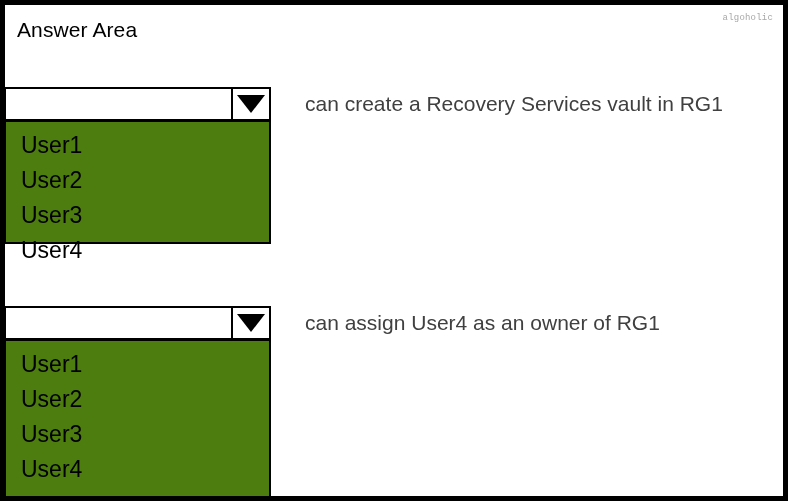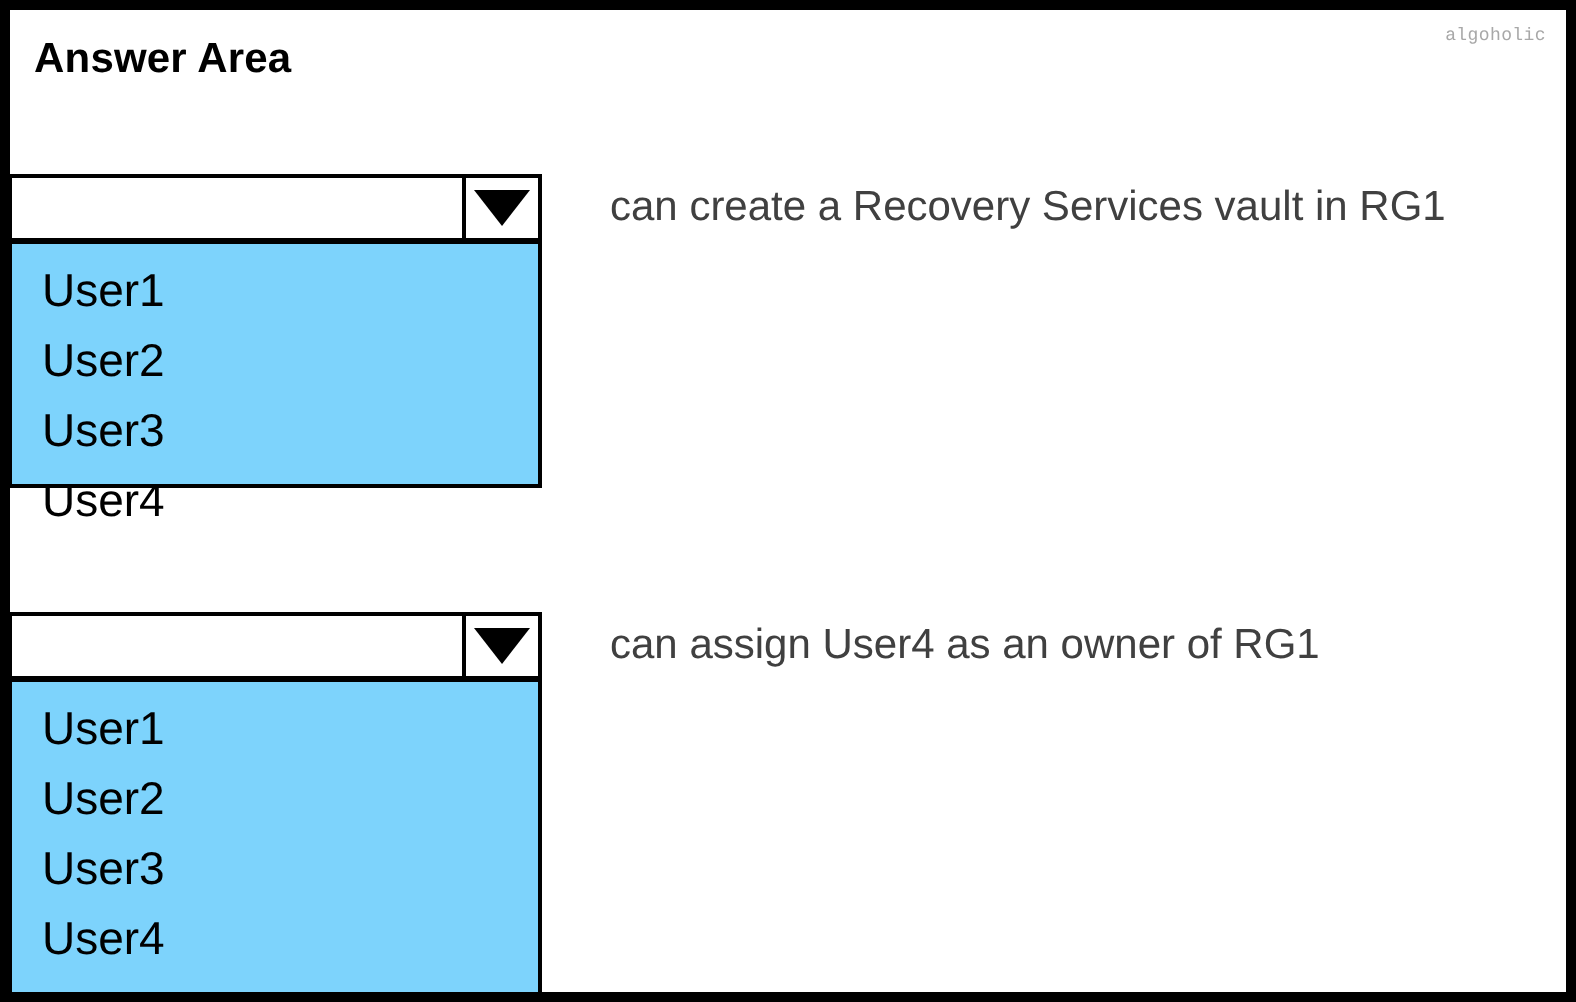--- a/index.html
+++ b/index.html
@@ -34,21 +34,21 @@
     font-family: Liberation Mono, monospace;
     white-space: nowrap;
   }
 
   
   .page-title {
     position: absolute;
     left: 12px;
     top: 13px;
     font-size: 21px;
-    font-weight: bold;
+    font-weight: normal;
     color: #000000;
     letter-spacing: 0.1px;
     white-space: nowrap;
   }
 
   
   .answer-row {
     position: absolute;
     left: 0px;
   }
@@ -102,21 +102,21 @@
 
   
   .listbox {
     position: absolute;
     left: -1px;
     top: 34px;
     width: 267px;
     box-sizing: border-box;
     border: 2px solid #000000;
     border-top: 1px solid #000000;
-    background: #7dd3fc;
+    background: #4d7c0f;
     padding: 6px 0 8px 0;
   }
   .listbox.list-1 { height: 123px; }
   .listbox.list-2 { height: 161px; }
 
   .list-item {
     font-size: 23px;
     line-height: 35px;
     height: 35px;
     color: #000000;

